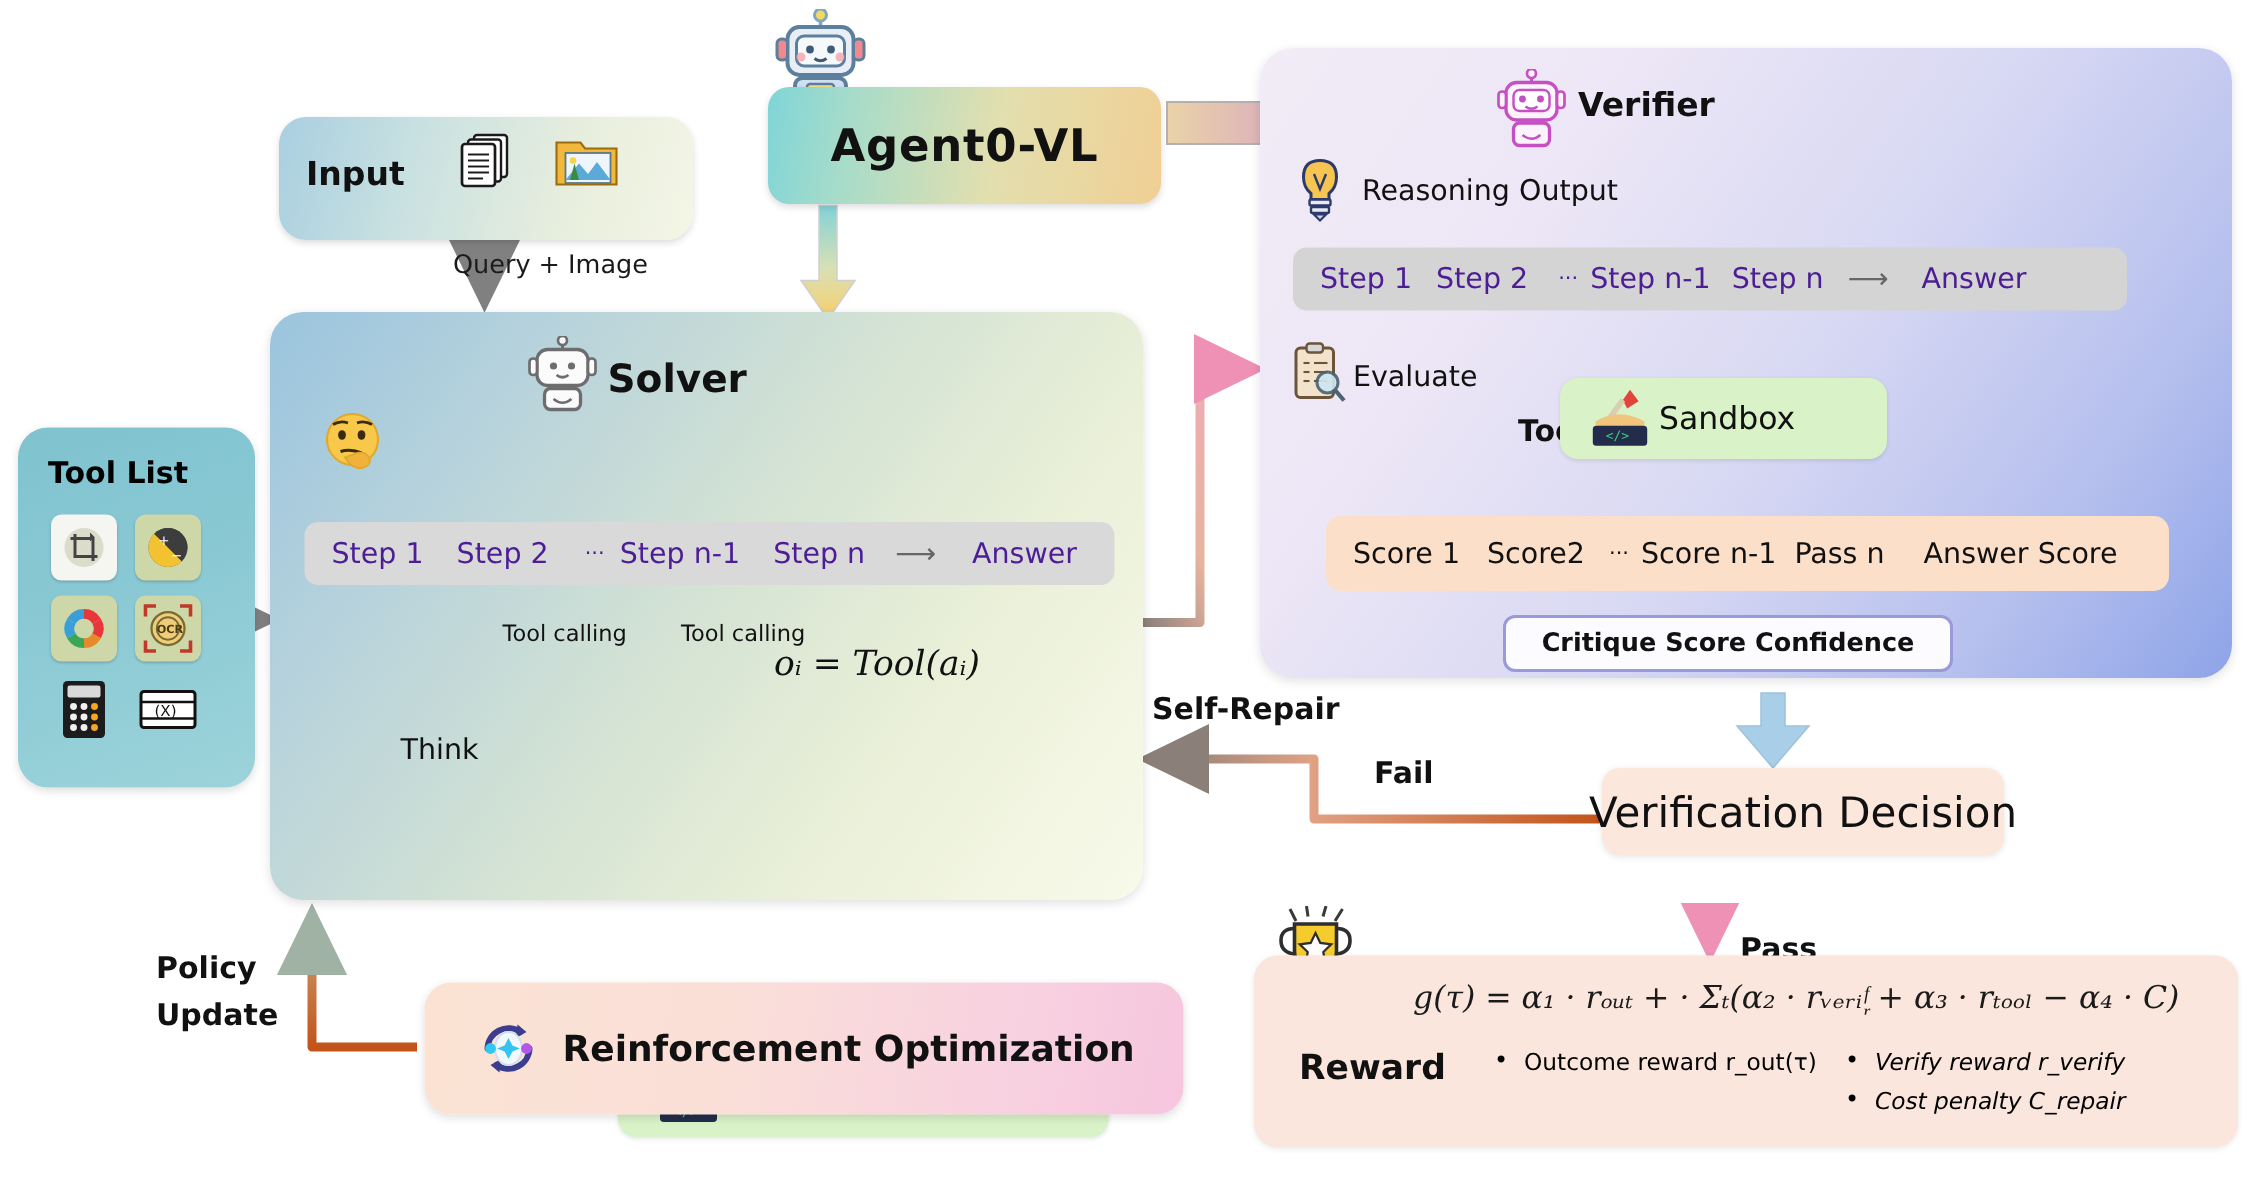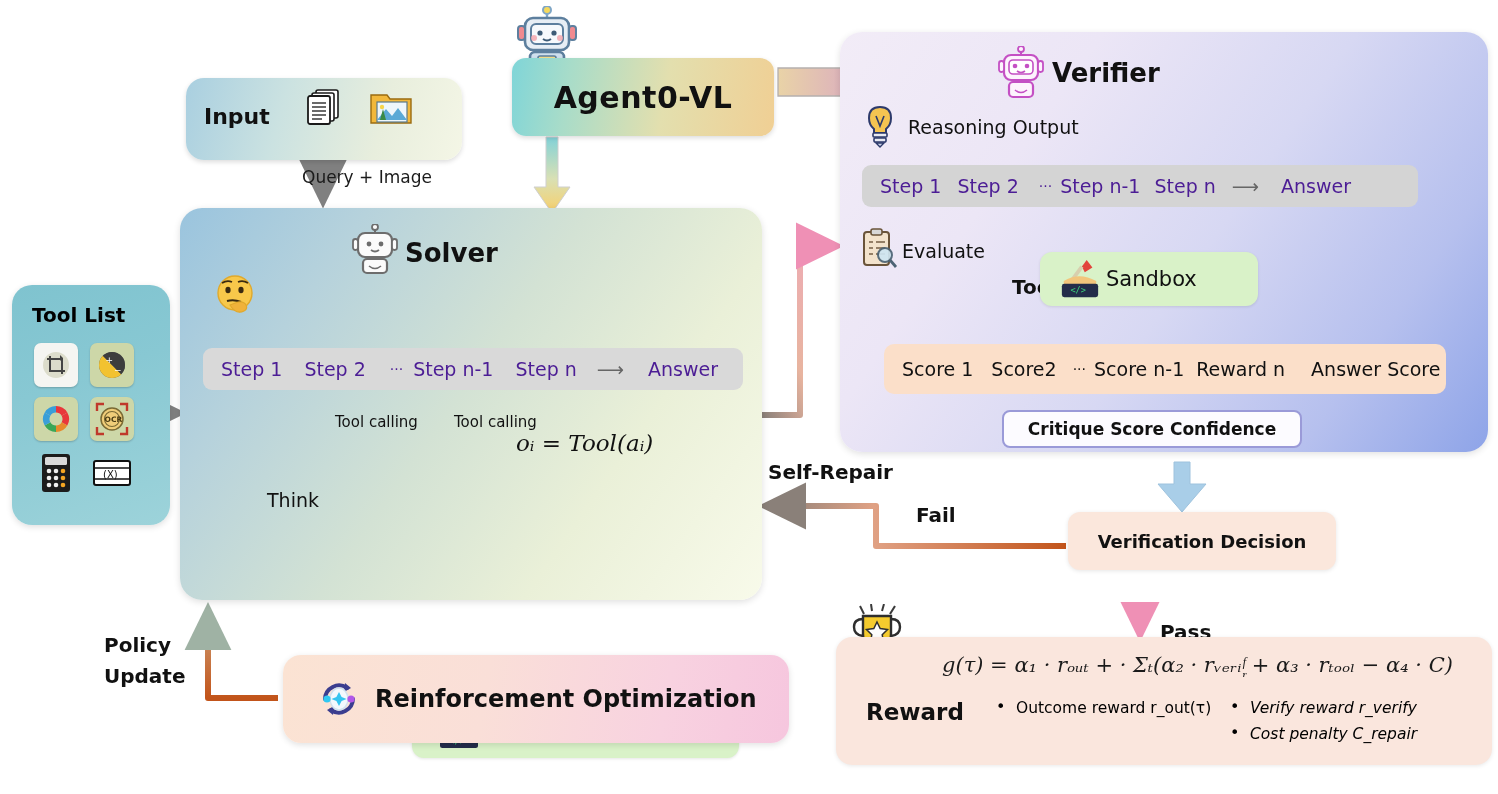--- a/index.html
+++ b/index.html
@@ -79,21 +79,21 @@
     display: flex; align-items: center;
   }
   #solver-steps { left: 23px; top: 140px; width: 540px; height: 42px; }
   .sb-item { font-size: 19px; color: #4c1d95; }
 
   #verifier {
     left: 840px; top: 32px; width: 648px; height: 420px;
     background: linear-gradient(125deg, #f2ecf7 0%, #ece6f6 28%, #d7d8f3 55%, #b6c0ee 80%, #8ea4e8 100%);
     border-radius: 22px; box-shadow: 0 2px 7px rgba(0,0,0,.12);
   }
-  #verifier .hdr { position: absolute; left: 212px; top: 26px; font-size: 26px; font-weight: bold; }
+  #verifier .hdr { position: absolute; left: 212px; top: 26px; font-size: 22px; font-weight: bold; }
   #verifier .sect { position: absolute; font-size: 19px; }
 
   #verifier-steps {
     left: 22px; top: 133px; width: 556px; height: 42px; background: #d4d4d4;
   }
   #score-bar {
     left: 20px; top: 312px; width: 562px; height: 50px;
     background: #fbdfc9; border-radius: 10px; display: flex; align-items: center; margin-left: 24px;
   }
   #critique-box {
@@ -111,21 +111,21 @@
   #code-sandbox .lbl { font-size: 23px; margin-left: 68px; }
   #verif-sandbox { left: 1040px; top: 252px; width: 218px; height: 54px; }
   #verif-sandbox .lbl { font-size: 21px; margin-left: 66px; }
 
   #verdict {
     left: 1068px; top: 512px; width: 268px; height: 58px;
     background: #fbe7dc; border-radius: 12px;
     display: flex; align-items: center; justify-content: center;
     box-shadow: 0 1px 4px rgba(0,0,0,.10);
   }
-  #verdict .lbl { font-size: 18px; font-weight: bold; }
+  #verdict .lbl { font-size: 28px; font-weight: normal; }
 
   #reward-box {
     left: 836px; top: 637px; width: 656px; height: 128px;
     background: #fae6dd; border-radius: 16px; box-shadow: 0 1px 4px rgba(0,0,0,.09);
   }
   #reward-box .rlabel { position: absolute; left: 30px; top: 62px; font-size: 23px; font-weight: bold; }
   #reward-box .formula {
     position: absolute; left: 106px; top: 16px; font-size: 21px;
     font-family: "DejaVu Serif", serif; font-style: italic; color: #1a1a1a;
   }
@@ -549,21 +549,21 @@
         </svg>
       </div>
       <span class="t lbl">Sandbox</span>
     </div>
 
     <div id="score-bar" class="abs">
       <span class="t" style="font-size:19px;margin-left:18px;">Score 1</span>
       <span class="t" style="font-size:19px;margin-left:18px;">Score2</span>
       <span class="t" style="font-size:14px;margin-left:16px;">···</span>
       <span class="t" style="font-size:19px;margin-left:8px;">Score n-1</span>
-      <span class="t" style="font-size:19px;margin-left:12px;">Reward n</span>
+      <span class="t" style="font-size:19px;margin-left:12px;">Pass n</span>
       <span class="t" style="font-size:19px;margin-left:26px;">Answer Score</span>
     </div>
 
     <div id="critique-box">
       <span class="t">Critique   Score  Confidence</span>
     </div>
   </div>
 
   <div class="abs t arrow-label" style="left:768px;top:460px;">Self-Repair</div>
   <div class="abs t arrow-label" style="left:916px;top:503px;">Fail</div>

